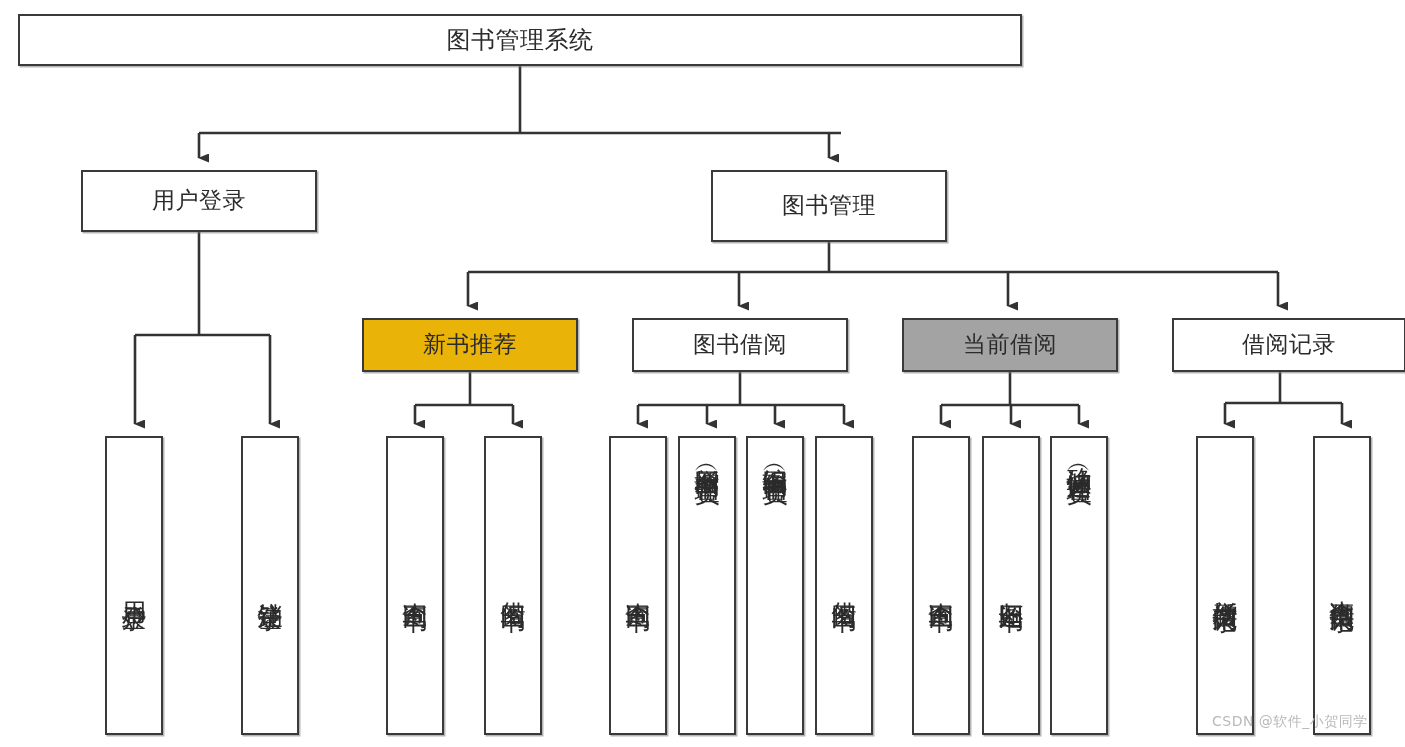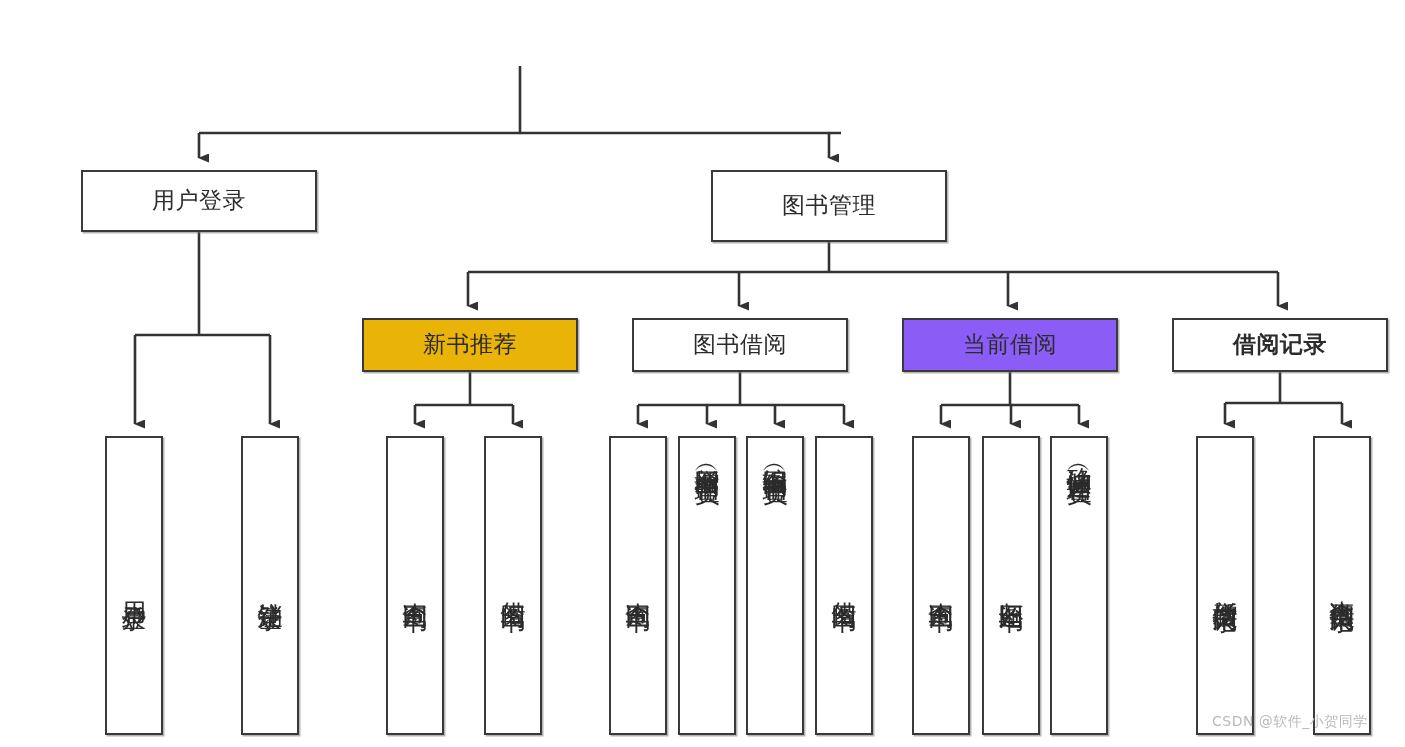--- a/index.html
+++ b/index.html
@@ -125,38 +125,41 @@
       <path d="M1011,405 L1011,424" marker-end="url(#arrowhead)"></path>
       <path d="M1079,405 L1079,424" marker-end="url(#arrowhead)"></path>
 
       <path d="M1280,372 L1280,403"></path>
       <path d="M1225,403 L1342,403"></path>
       <path d="M1225,403 L1225,424" marker-end="url(#arrowhead)"></path>
       <path d="M1342,403 L1342,424" marker-end="url(#arrowhead)"></path>
     </g>
   </svg>
 
+  <div class="node horiz root" style="left: 18px; top: 14px; width: 1004px; height: 52px; border-color: rgb(58, 58, 58); background: rgb(255, 255, 255);">
+    <span class="node-label" style="color: rgb(43, 43, 43);">图书管理系统</span>
+  </div>
 
   <div class="node horiz" style="left: 81px; top: 170px; width: 236px; height: 62px; border-color: rgb(58, 58, 58); background: rgb(255, 255, 255);">
     <span class="node-label" style="color: rgb(43, 43, 43);">用户登录</span>
   </div>
   <div class="node horiz" style="left: 711px; top: 170px; width: 236px; height: 72px; border-color: rgb(58, 58, 58); background: rgb(255, 255, 255);">
     <span class="node-label" style="color: rgb(43, 43, 43);">图书管理</span>
   </div>
 
   <div class="node horiz" style="left: 362px; top: 318px; width: 216px; height: 54px; border-color: rgb(58, 58, 58); background: #eab308;">
     <span class="node-label" style="color: rgb(43, 43, 43);">新书推荐</span>
   </div>
   <div class="node horiz" style="left: 632px; top: 318px; width: 216px; height: 54px; border-color: rgb(58, 58, 58); background: rgb(255, 255, 255); align-items: center;">
     <span class="node-label" style="color: rgb(43, 43, 43);">图书借阅</span>
   </div>
-  <div class="node horiz" style="left: 902px; top: 318px; width: 216px; height: 54px; border-color: rgb(58, 58, 58); background: #8b5cf6;">
+  <div class="node horiz" style="left: 902px; top: 318px; width: 216px; height: 54px; border-color: rgb(58, 58, 58); background: #a3a3a3;">
     <span class="node-label" style="color: rgb(43, 43, 43);">当前借阅</span>
   </div>
-  <div class="node horiz" style="left: 1172px; top: 318px; width: 216px; height: 54px; border-color: rgb(58, 58, 58); background: rgb(255, 255, 255); font-weight: bold;">
+  <div class="node horiz" style="left: 1172px; top: 318px; width: 234px; height: 54px; border-color: rgb(58, 58, 58); background: rgb(255, 255, 255);">
     <span class="node-label" style="color: rgb(43, 43, 43);">借阅记录</span>
   </div>
 
   <div class="node vert pad-mid" style="left: 105px; top: 436px; width: 58px; height: 299px; border-color: rgb(58, 58, 58); background: rgb(255, 255, 255);">
     <span class="node-label" style="color: rgb(43, 43, 43);">用户登录</span>
   </div>
   <div class="node vert pad-mid" style="left: 241px; top: 436px; width: 58px; height: 299px; border-color: rgb(58, 58, 58); background: rgb(255, 255, 255);">
     <span class="node-label" style="color: rgb(43, 43, 43);">注销登录</span>
   </div>
   <div class="node vert pad-mid" style="left: 386px; top: 436px; width: 58px; height: 299px; border-color: rgb(58, 58, 58); background: rgb(255, 255, 255);">

